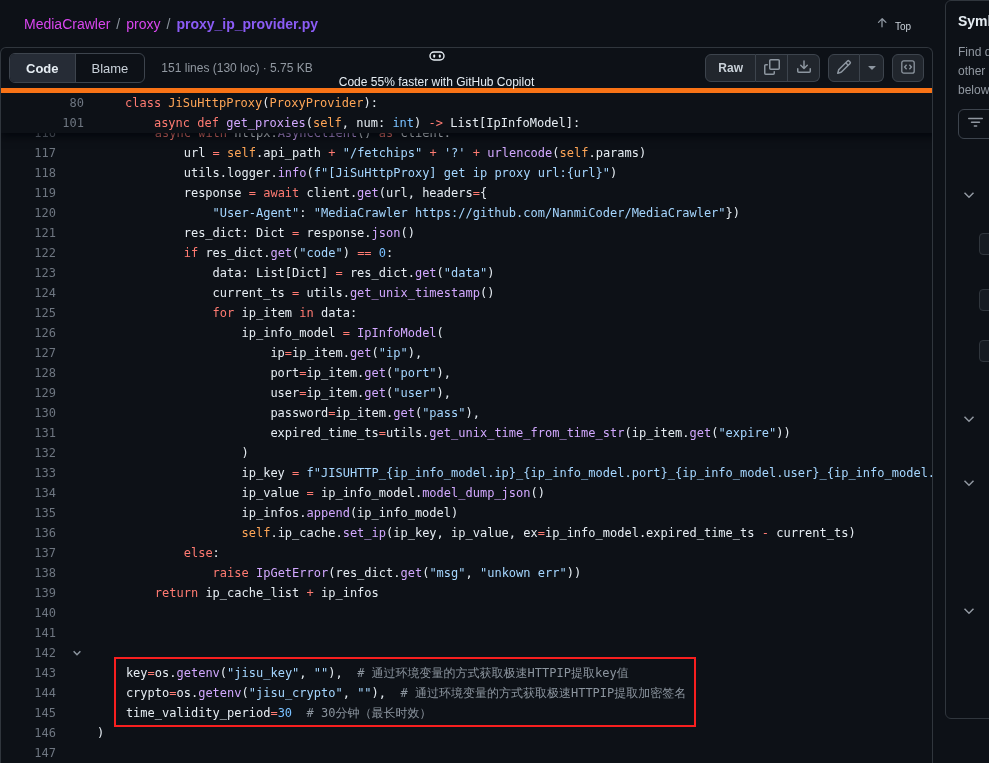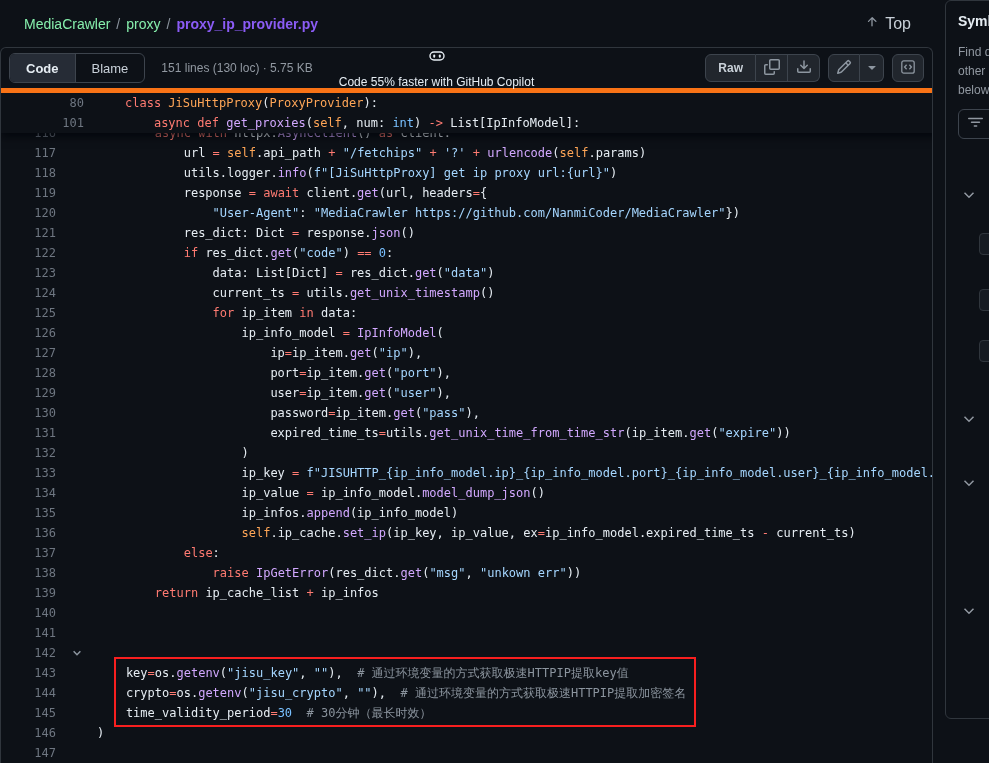--- a/index.html
+++ b/index.html
@@ -3,24 +3,24 @@
 <meta charset="utf-8">
 <style>
   html,body{margin:0;padding:0;background:#0d1117;width:989px;height:763px;overflow:hidden;
     font-family:"Liberation Sans",sans-serif;-webkit-font-smoothing:antialiased;}
   .page{position:relative;width:989px;height:763px;overflow:hidden;background:#0d1117;}
   .main-col{position:absolute;left:0;top:0;width:933px;}
 
   
   .breadcrumb-bar{height:47px;display:flex;align-items:center;justify-content:space-between;padding:0 14px 0 24px;}
   .breadcrumb{font-size:14px;color:#8b949e;white-space:nowrap;}
-  .breadcrumb a{color:#86efac;text-decoration:none;cursor:pointer;}
+  .breadcrumb a{color:#d946ef;text-decoration:none;cursor:pointer;}
   .breadcrumb .sep{margin:0 6px;color:#8b949e;}
   .breadcrumb .file{color:#8b5cf6;font-weight:700;}
-  .top-btn{display:flex;align-items:flex-start;gap:6px;background:none;border:none;color:#c9d1d9;font-size:16px;
+  .top-btn{display:flex;align-items:flex-end;gap:6px;background:none;border:none;color:#c9d1d9;font-size:10px;
     font-family:inherit;cursor:pointer;padding:4px 8px;border-radius:6px;}
   .top-btn svg{color:#8d96a0;}
 
   
   .content-box{position:relative;width:933px;height:716px;box-sizing:border-box;border:1px solid #30363d;
     border-bottom:none;border-radius:6px 6px 0 0;background:#0d1117;overflow:hidden;}
 
   
   .toolbar{display:flex;align-items:center;height:40px;padding:0 8px;border-bottom:5px solid #f97316;}
   .seg{display:flex;border:1px solid #3d444d;border-radius:6px;overflow:hidden;height:28px;background:#0d1117;}

